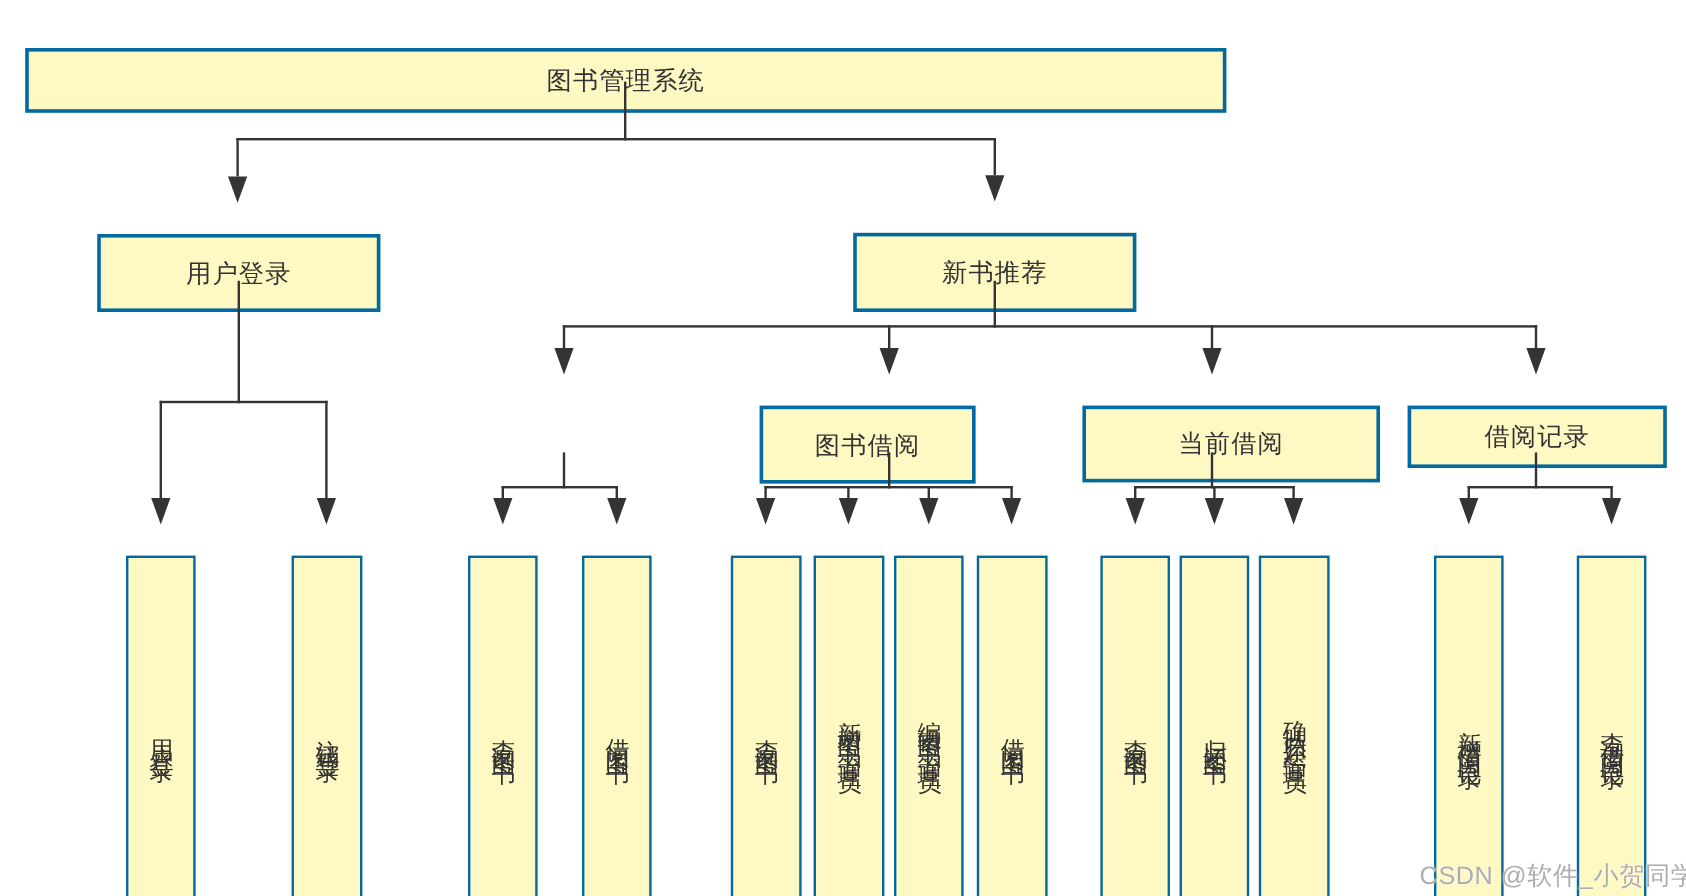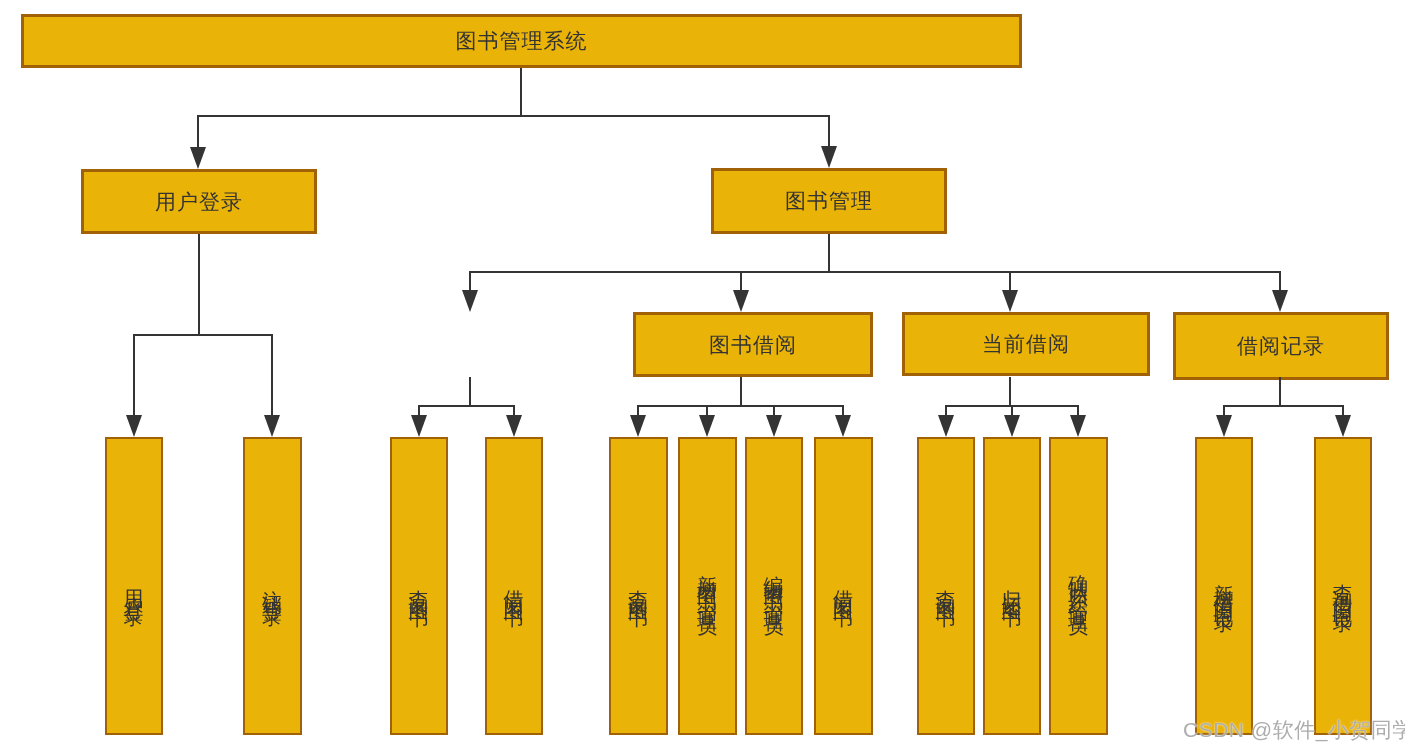--- a/index.html
+++ b/index.html
@@ -2,24 +2,24 @@
 <html><head>
 <meta charset="utf-8">
 <style>
   html,body{margin:0;padding:0;background:#ffffff;}
   #canvas{
     position:relative;width:1405px;height:747px;background:#ffffff;
     font-family:"Liberation Sans","DejaVu Sans",sans-serif;
     color:#333333;overflow:hidden;
   }
   .box{
-    position:absolute;background:#eab308;border:3px solid #a16207;
+    position:absolute;background:#fef9c3;border:3px solid #0369a1;
     display:flex;align-items:center;justify-content:center;
     font-size:21px;color:#333333;box-sizing:border-box;
-    letter-spacing:1px;white-space:nowrap;
+    letter-spacing:1px;white-space:nowrap;margin-top:26px;
   }
   .leaf{
     border-width:2px;
     writing-mode:vertical-rl;text-orientation:mixed;
     font-size:20px;letter-spacing:6px;line-height:1;
   }
   .vline,.hline{position:absolute;background:#343434;}
   .vline{width:2px;}
   .hline{height:2px;}
   .arrowhead{
@@ -35,28 +35,28 @@
 </style>
 </head>
 <body>
 
 <div id="canvas">
 
   <div class="box" style="left:21px;top:14px;width:1001px;height:54px;">图书管理系统</div>
 
   <div class="box" style="left:81px;top:169px;width:236px;height:65px;">用户登录</div>
 
-  <div class="box" style="left:711px;top:168px;width:236px;height:66px;">图书管理</div>
+  <div class="box" style="left:711px;top:168px;width:236px;height:66px;">新书推荐</div>
 
 
-  <div class="box" style="left:633px;top:312px;width:240px;height:65px;">图书借阅</div>
+  <div class="box" style="left:633px;top:312px;width:180px;height:65px;">图书借阅</div>
 
   <div class="box" style="left:902px;top:312px;width:248px;height:64px;">当前借阅</div>
 
-  <div class="box" style="left:1173px;top:312px;width:216px;height:68px;">借阅记录</div>
+  <div class="box" style="left:1173px;top:312px;width:216px;height:52px;">借阅记录</div>
 
   <div class="box leaf" style="left:105px;top:437px;width:58px;height:298px;">用户登录</div>
 
   <div class="box leaf" style="left:243px;top:437px;width:59px;height:298px;">注销登录</div>
 
   <div class="box leaf" style="left:390px;top:437px;width:58px;height:298px;">查询图书</div>
 
   <div class="box leaf" style="left:485px;top:437px;width:58px;height:298px;">借阅图书</div>
 
   <div class="box leaf" style="left:609px;top:437px;width:59px;height:298px;">查询图书</div>

